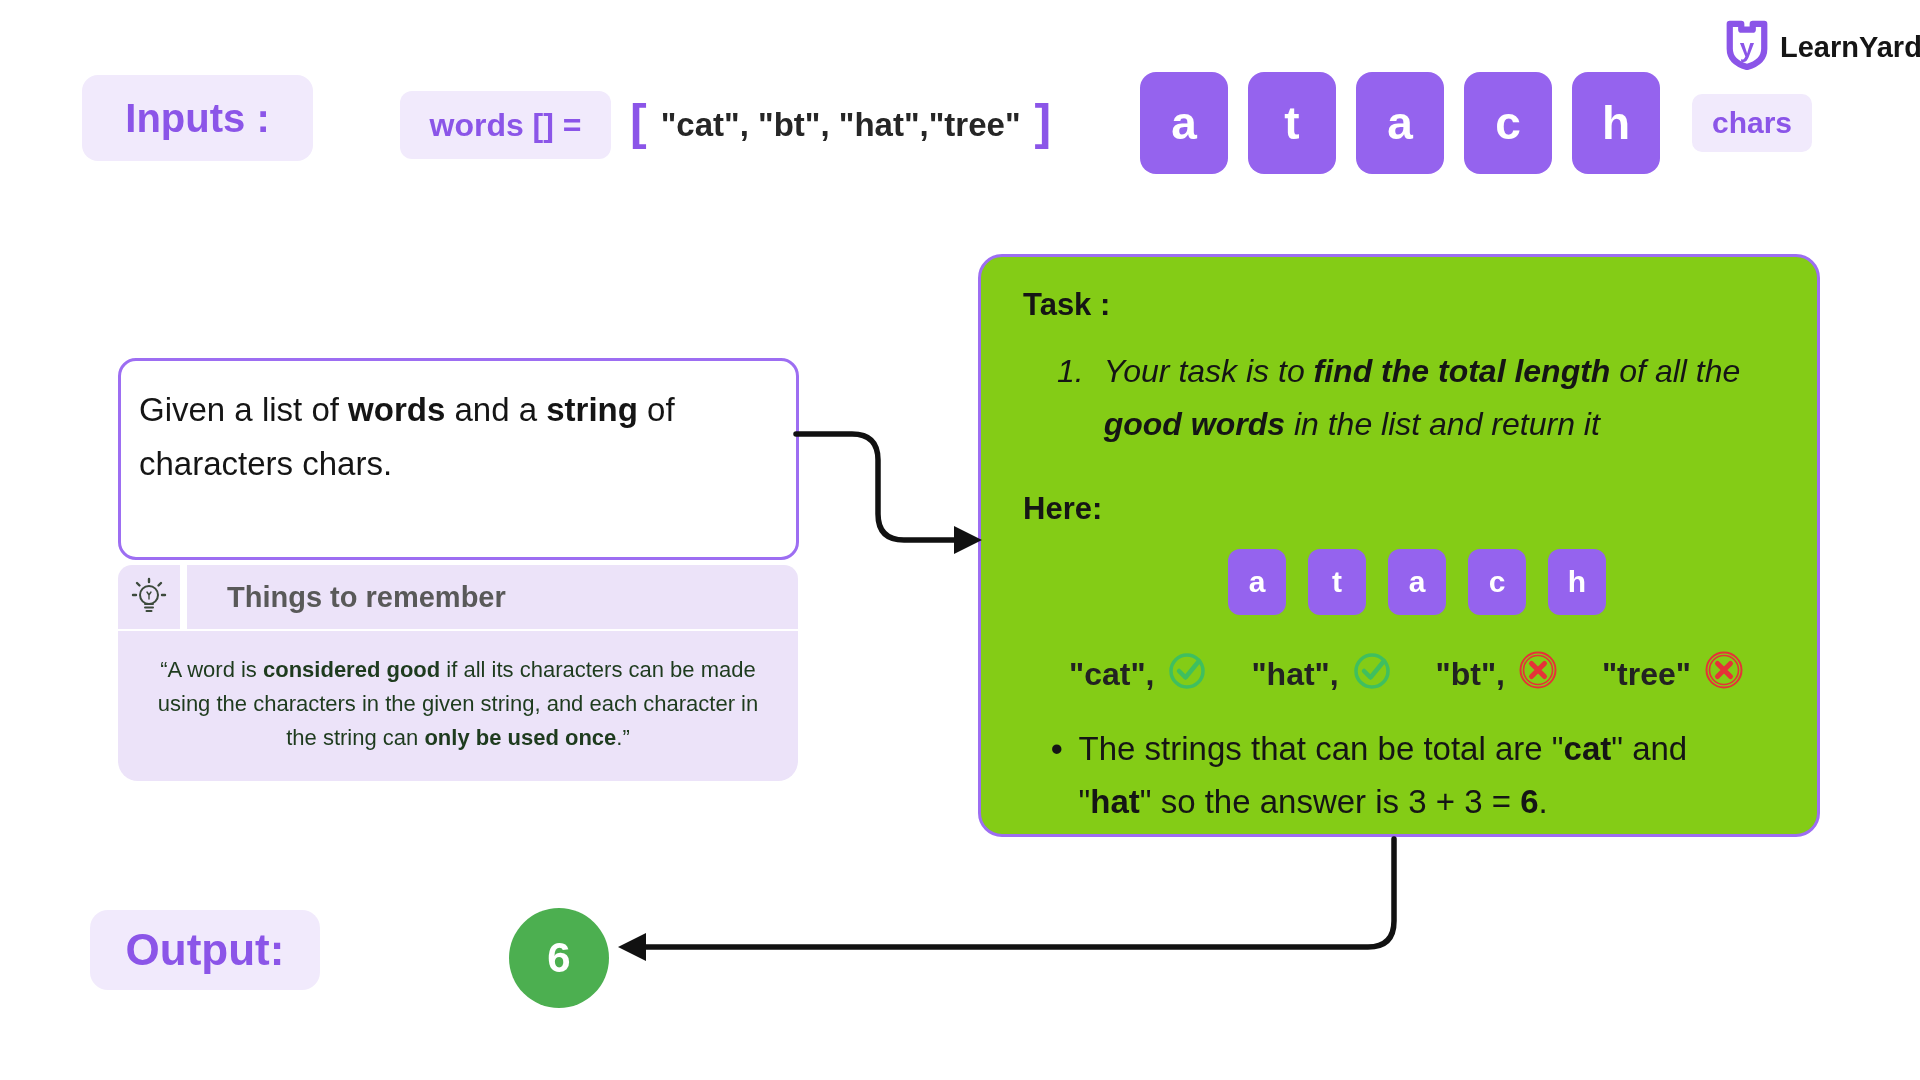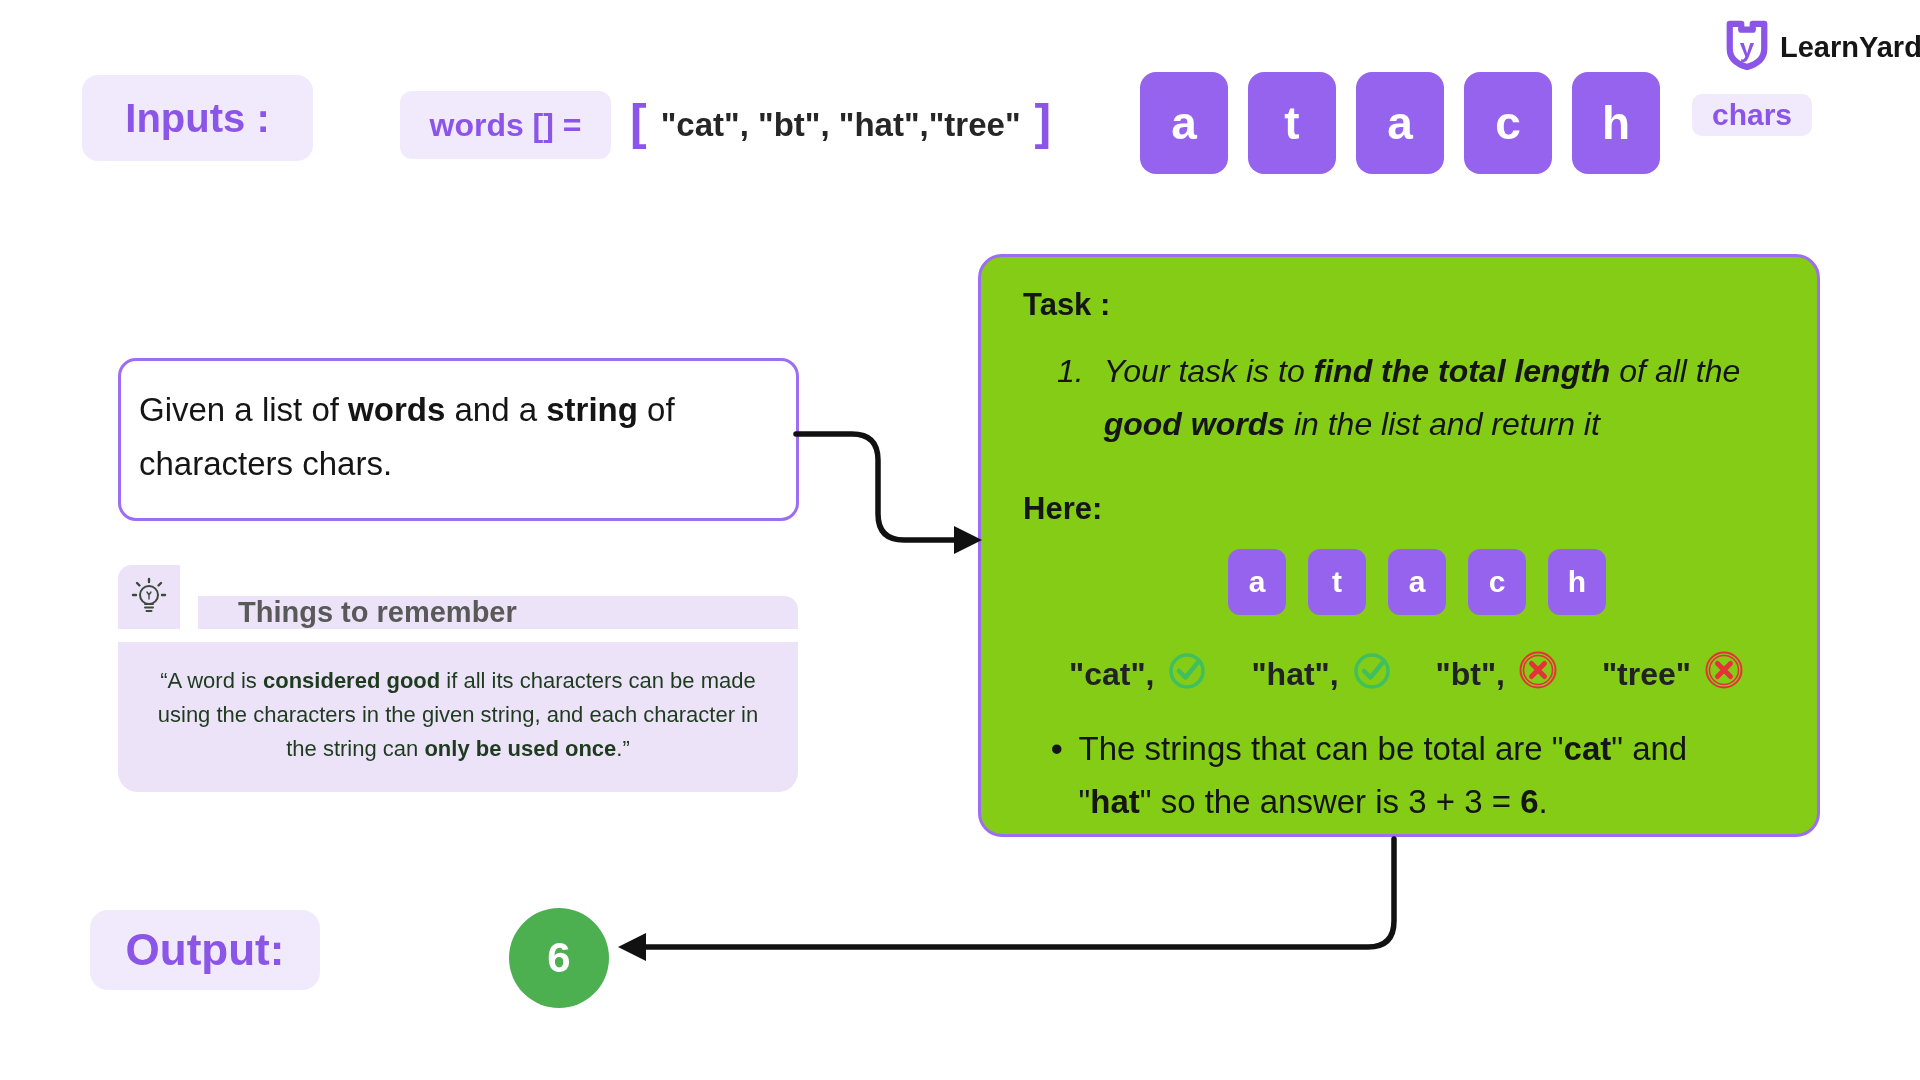--- a/index.html
+++ b/index.html
@@ -26,37 +26,37 @@
     font-weight:bold;display:flex;align-items:center;justify-content:center;
   }
   #inputs-badge{left:82px;top:75px;width:231px;height:86px;border-radius:16px;font-size:40px;}
   #words-badge{left:400px;top:91px;width:211px;height:68px;border-radius:12px;font-size:32px;}
   #expr{position:absolute;left:630px;top:91px;height:68px;display:flex;align-items:center;gap:14px;}
   .bracket{color:var(--accent-purple);font-size:50px;font-weight:800;line-height:1;padding-bottom:6px;}
   .expr-text{font-size:33px;font-weight:700;color:#262626;}
   #tiles-top{position:absolute;left:1140px;top:72px;display:flex;gap:20px;}
   .tile{width:88px;height:102px;background:var(--tile-purple);border-radius:16px;color:#fff;
         font-weight:bold;font-size:46px;display:flex;align-items:center;justify-content:center;}
-  #chars-badge{left:1692px;top:94px;width:120px;height:42px;border-radius:10px;font-size:30px;}
+  #chars-badge{left:1692px;top:94px;width:120px;height:58px;border-radius:10px;font-size:30px;}
   #logo{position:absolute;left:1724px;top:20px;display:flex;align-items:center;gap:10px;}
   .logo-text{font-size:29px;font-weight:600;color:#151515;}
 
   #given-box{
-    position:absolute;left:118px;top:358px;width:681px;height:163px;box-sizing:border-box;
+    position:absolute;left:118px;top:358px;width:681px;height:202px;box-sizing:border-box;
     border:3px solid var(--border-purple);border-radius:18px;background:#fff;
     padding:22px 20px 0 18px;font-size:33px;line-height:1.65;
   }
 
   #remember{position:absolute;left:118px;top:565px;width:680px;}
-  #rem-head{display:flex;gap:18px;height:64px;align-items:flex-end;}
+  #rem-head{display:flex;gap:7px;height:64px;}
   #rem-icon-box{width:62px;height:64px;background:var(--panel-bg);border-radius:14px 0 0 0;
                 display:flex;align-items:center;justify-content:center;}
   #rem-bar{flex:1;background:var(--panel-bg);border-radius:0 14px 0 0;display:flex;align-items:center;
            padding-left:40px;font-size:29px;font-weight:bold;color:var(--heading-gray);}
-  #rem-quote{margin-top:13px;background:var(--panel-bg);border-radius:0 0 20px 20px;
+  #rem-quote{margin-top:2px;background:var(--panel-bg);border-radius:0 0 20px 20px;
              padding:22px 30px 26px;font-size:22px;line-height:1.55;color:var(--quote-text);text-align:center;}
 
   #task-box{
     position:absolute;left:978px;top:254px;width:842px;height:583px;box-sizing:border-box;
     border:3px solid var(--border-purple);border-radius:24px;background:#84cc16;
     padding:30px 36px 0 42px;
   }
   #task-title{font-size:31px;font-weight:600;}
   #task-item{display:flex;margin-top:22px;margin-left:34px;font-size:32px;font-style:italic;line-height:1.66;}
   .item-text{max-width:700px;margin-left:20px;}

